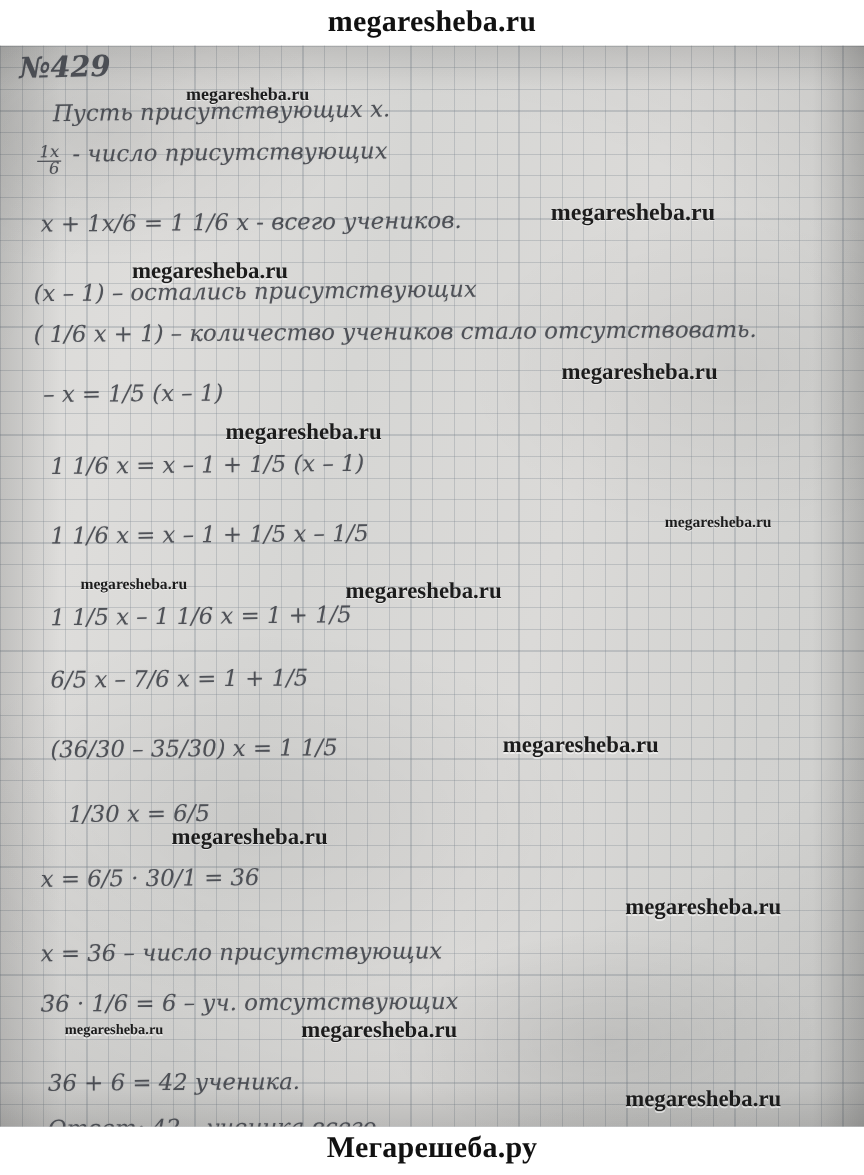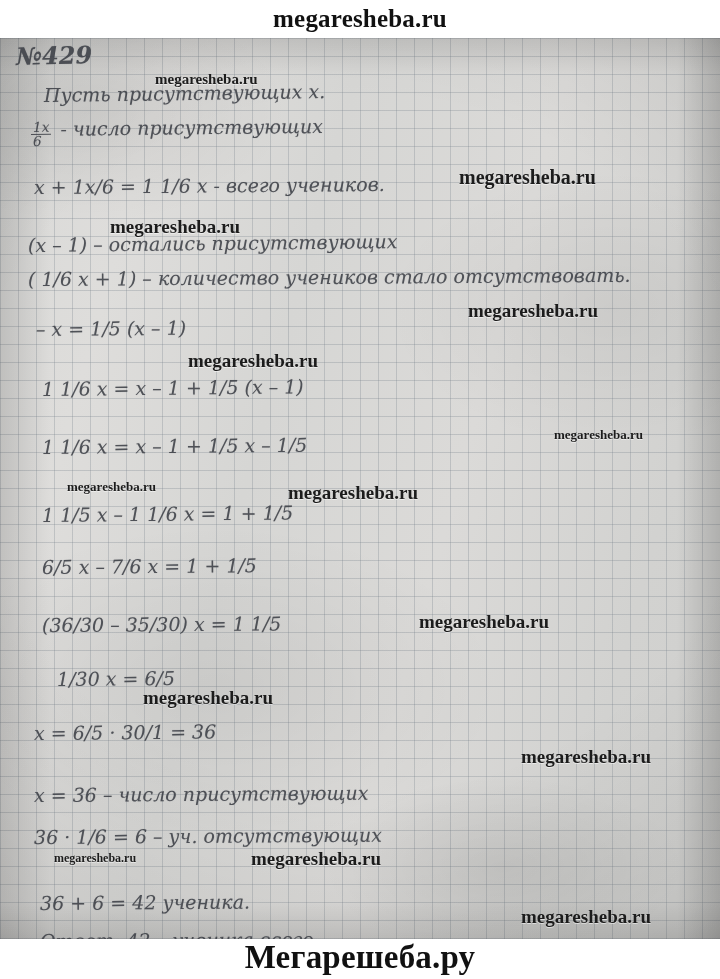--- a/index.html
+++ b/index.html
@@ -30,21 +30,21 @@
     top: 0;
     height: 38px;
     line-height: 38px;
     font-size: 25px;
     background: #ffffff;
   }
   .banner-bottom {
     bottom: 0;
     height: 40px;
     line-height: 36px;
-    font-size: 33px;
+    font-size: 25px;
     background: #ffffff;
   }
 
   
   .page {
     position: absolute;
     top: 38px;
     left: 0;
     width: 720px;
     height: 901px;
@@ -89,21 +89,21 @@
     text-shadow: 0 0 1px rgba(60,63,70,0.35);
     transform-origin: left center;
   }
   .hw.big {
     font-size: 24px;
     font-weight: bold;
   }
   .frac {
     display: inline-block;
     vertical-align: -0.55em;
-    text-align: left;
+    text-align: right;
     font-style: italic;
     line-height: 1.0;
     margin: 0 3px;
   }
   .frac .num {
     display: block;
     font-size: 0.72em;
     padding: 0 2px;
   }
   .frac .den {

